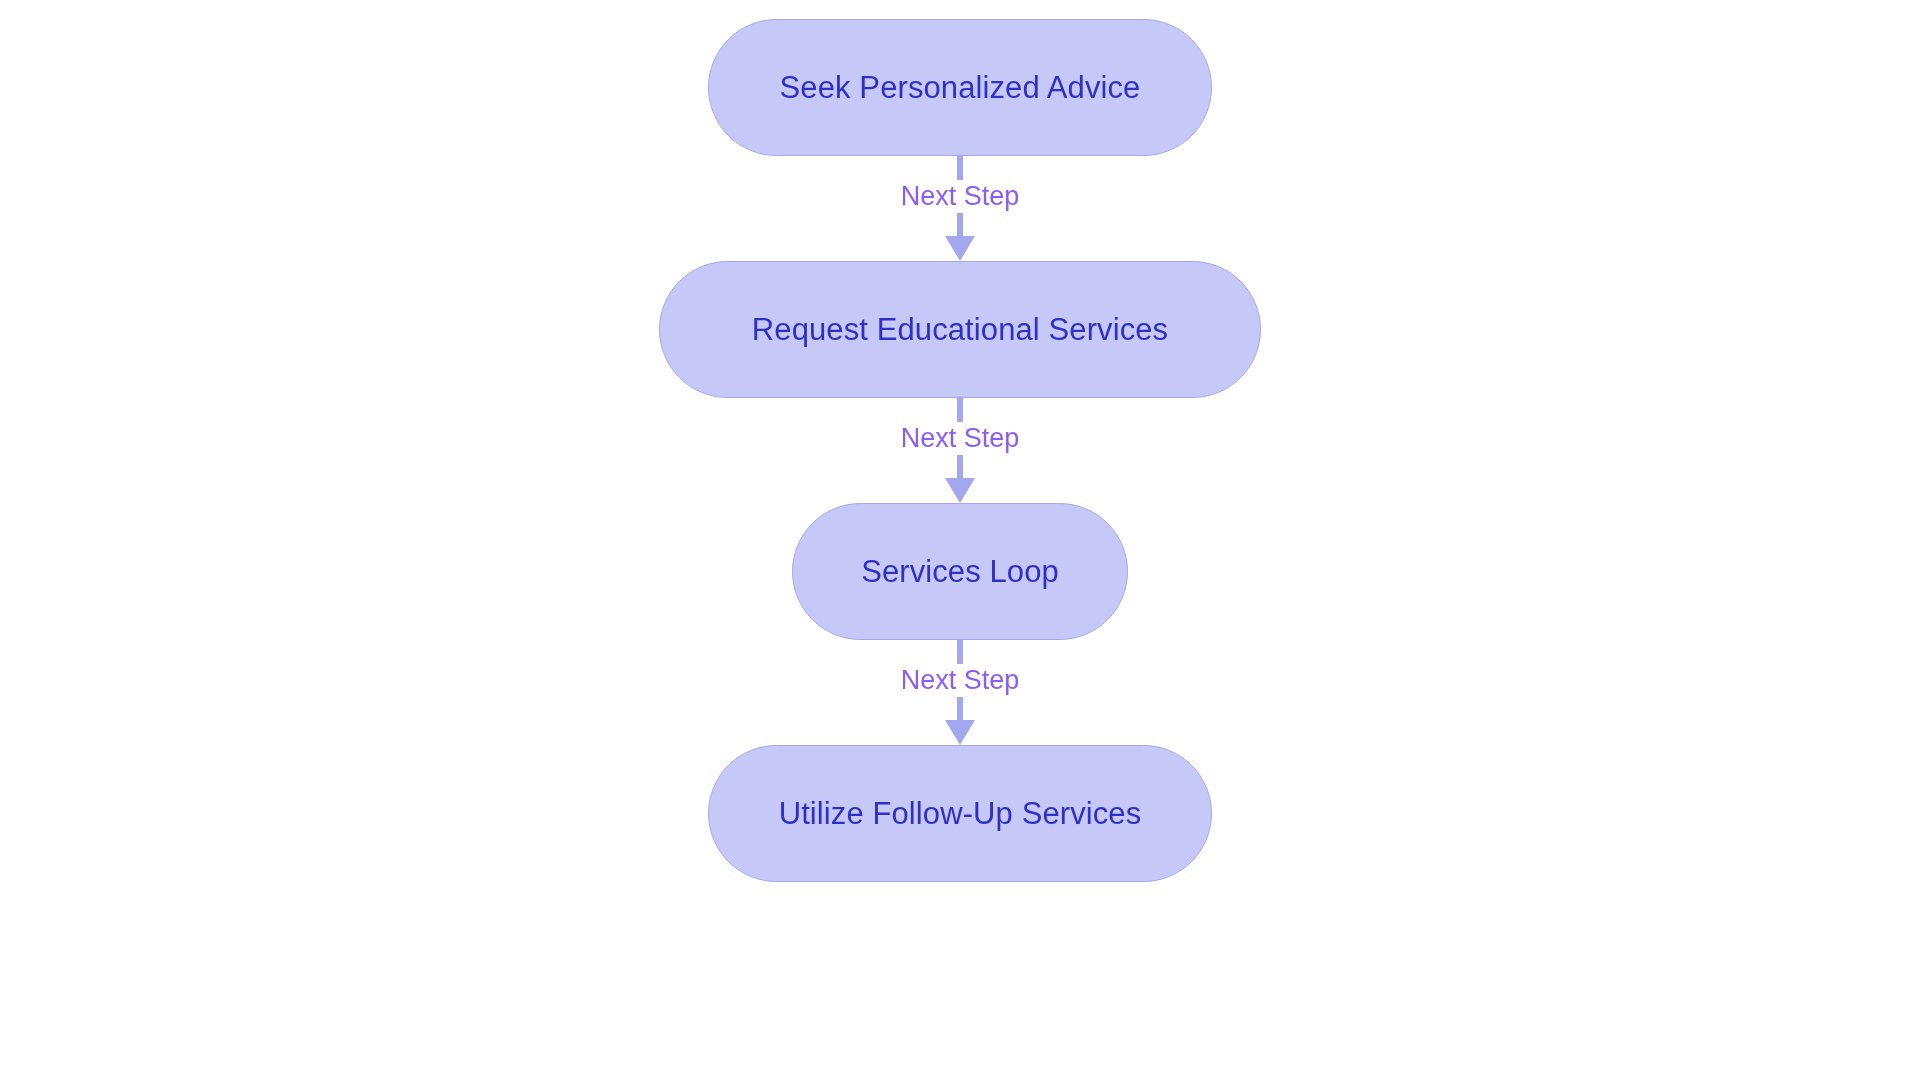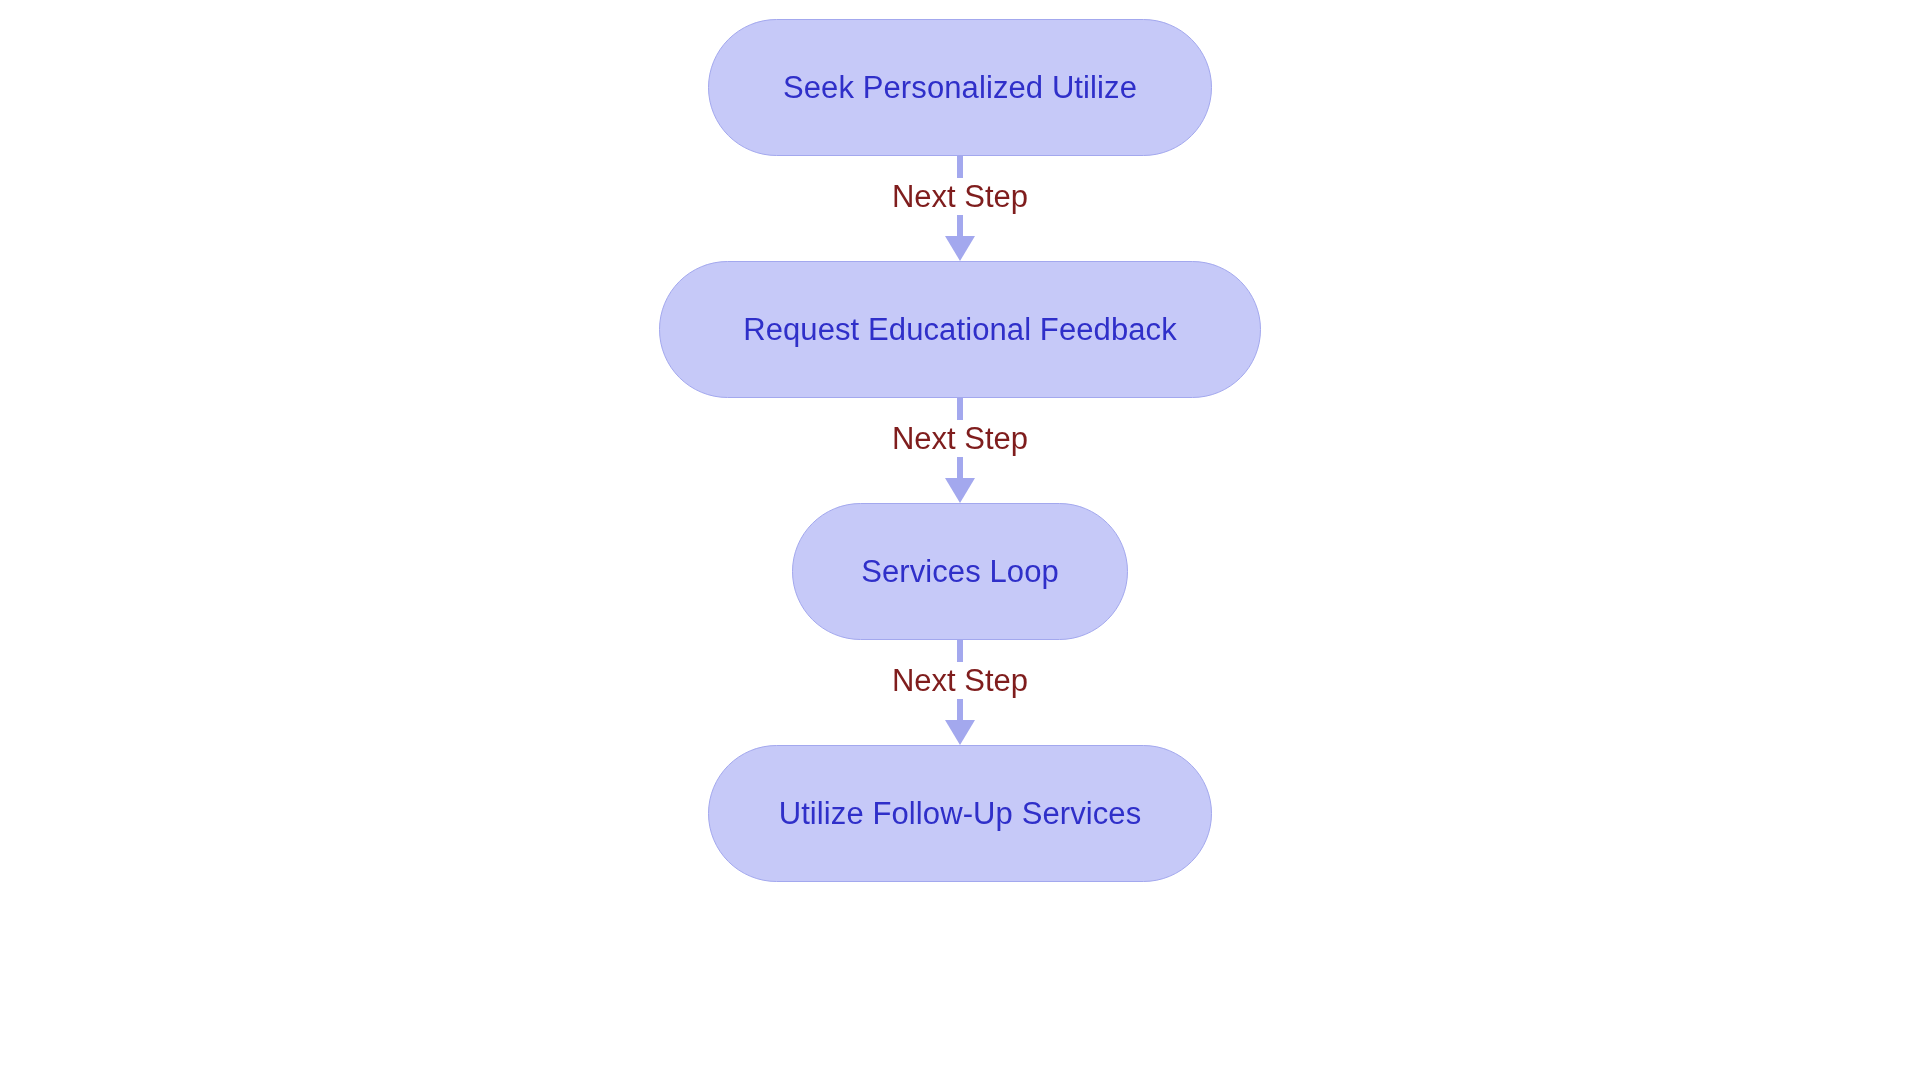--- a/index.html
+++ b/index.html
@@ -71,22 +71,22 @@
 
   .edge-seg {
     width: 6px;
     background: #a3a8ee;
   }
 
   .edge-seg-top    { height: 30px; }
   .edge-seg-bottom { height: 30px; }
 
   .edge-label {
-    color: #7f1d1d;
-    font-size: 31px;
+    color: #8b5cf6;
+    font-size: 27px;
     line-height: 1;
     background: #ffffff;
     padding: 3px 5px;
     white-space: nowrap;
     position: relative;
     z-index: 2;
   }
 
   .edge-arrowhead {
     width: 0;
@@ -96,32 +96,32 @@
     border-top: 25px solid #a3a8ee;
   }
 </style>
 </head>
 <body>
 
 <div id="flowchart">
   <div class="flow-column">
 
     <div class="node node-1">
-      <span class="node-label">Seek Personalized Utilize</span>
+      <span class="node-label">Seek Personalized Advice</span>
     </div>
 
     <div class="edge">
       <div class="edge-seg edge-seg-top"></div>
       <div class="edge-label">Next Step</div>
       <div class="edge-seg edge-seg-bottom"></div>
       <div class="edge-arrowhead"></div>
     </div>
 
     <div class="node node-2">
-      <span class="node-label">Request Educational Feedback</span>
+      <span class="node-label">Request Educational Services</span>
     </div>
 
     <div class="edge">
       <div class="edge-seg edge-seg-top"></div>
       <div class="edge-label">Next Step</div>
       <div class="edge-seg edge-seg-bottom"></div>
       <div class="edge-arrowhead"></div>
     </div>
 
     <div class="node node-3">

